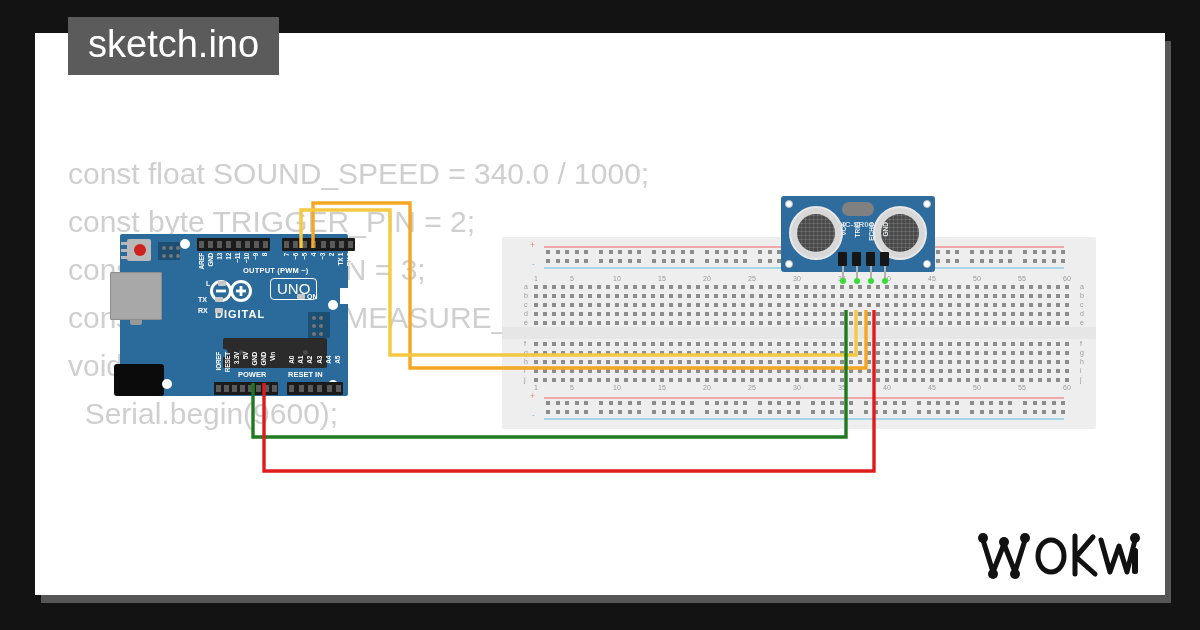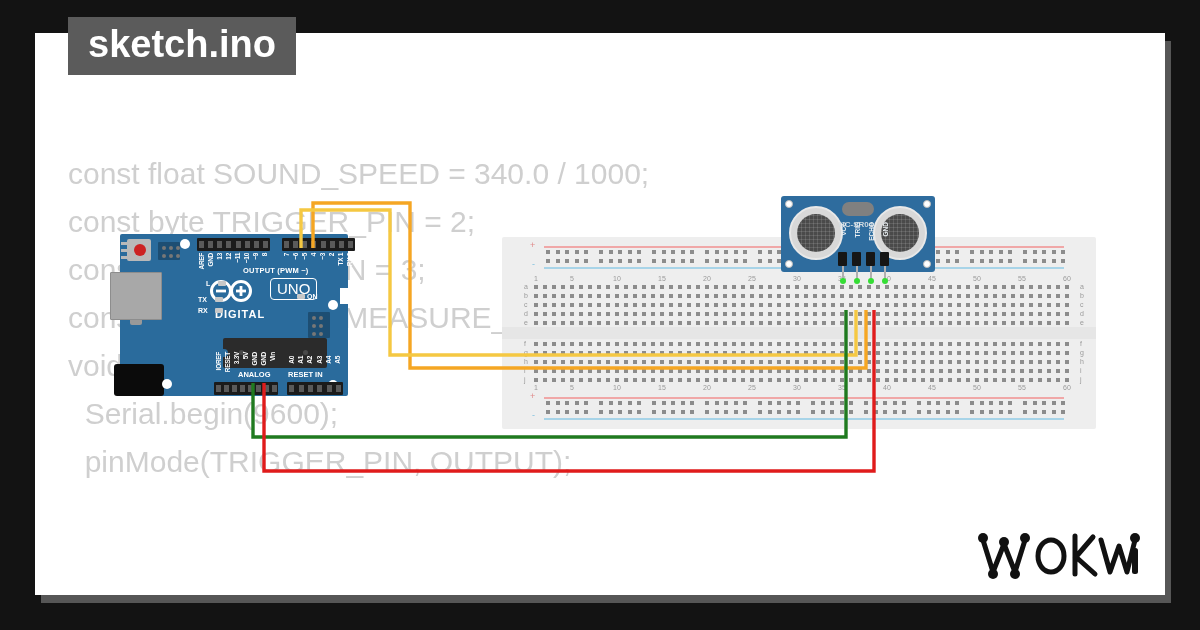--- a/index.html
+++ b/index.html
@@ -38,21 +38,20 @@
   
   .title-chip {
     position: absolute; left: 68px; top: 17px;
     padding: 5px 20px 9px 20px;
     background: #5b5b5b;
     color: #ffffff;
     font-size: 38px;
     line-height: 44px;
     font-family: "Liberation Sans", sans-serif;
     letter-spacing: 0px;
-    font-weight: bold;
   }
 
   
   .wokwi-logo {
     position: absolute; left: 975px; top: 522px;
     width: 170px; height: 64px;
   }
 
   
   .uno {
@@ -267,21 +266,20 @@
   <div class="page"></div>
 
   <div class="code-layer" id="codeLayer">
       <div class="code-line" style="color: rgb(207, 207, 207);">const float SOUND_SPEED = 340.0 / 1000;</div>
       <div class="code-line" style="color: rgb(207, 207, 207);">const byte TRIGGER_PIN = 2;</div>
       <div class="code-line" style="color: rgb(207, 207, 207);">const byte ECHO_PIN = 3;</div>
       <div class="code-line" style="color: rgb(207, 207, 207);">const unsigned long MEASURE_TIMEOUT = 25000UL;</div>
       <div class="code-line" style="color: rgb(207, 207, 207);"></div>
       <div class="code-line" style="color: rgb(207, 207, 207);">void setup() {</div>
       <div class="code-line" style="color: rgb(207, 207, 207);">  Serial.begin(9600);</div>
-      <div class="code-line" style="color: rgb(207, 207, 207);">  pinMode(TRIGGER_PIN, OUTPUT);</div>
     </div>
 
   <div class="uno">
     <div class="uno-body"></div>
     <div class="uno-notch"></div>
 
     <div class="usb"></div>
     <div class="usb-tab"></div>
     <div class="barrel"></div>
 
@@ -364,21 +362,21 @@
       <circle cx="33" cy="11" r="9.5" fill="none" stroke="#fff" stroke-width="3"></circle>
       <rect x="8" y="9.6" width="10" height="2.8" fill="#fff"></rect>
       <rect x="28" y="9.6" width="10" height="2.8" fill="#fff"></rect>
       <rect x="31.6" y="6" width="2.8" height="10" fill="#fff"></rect>
     </svg>
 
     <div class="uno-badge">UNO</div>
 
     <div class="brd-text" id="txtArduino" style="left:105px; top:74px; font-size:11px; letter-spacing:1px;">DIGITAL</div>
     <div class="brd-text" id="txtDigital" style="left:133px; top:32px; font-size:7.5px; letter-spacing:0.2px;">OUTPUT (PWM ~)</div>
-    <div class="brd-text" id="txtPower" style="left:128px; top:136px; font-size:7.5px;">ANALOG</div>
+    <div class="brd-text" id="txtPower" style="left:128px; top:136px; font-size:7.5px;">POWER</div>
     <div class="brd-text" id="txtAnalog" style="left:178px; top:136px; font-size:7.5px;">RESET IN</div>
 
     <div class="brd-text" style="left:24px; top:1px; font-size:7px; color:#2a6b9c;"></div>
 
     <div class="led" style="left:108px; top:47px;"></div>
     <div class="ledlbl" style="left:96px; top:46px;">L</div>
     <div class="led" style="left:105px; top:63px;"></div>
     <div class="ledlbl" style="left:88px; top:62px;">TX</div>
     <div class="led" style="left:105px; top:74px;"></div>
     <div class="ledlbl" style="left:88px; top:73px;">RX</div>

